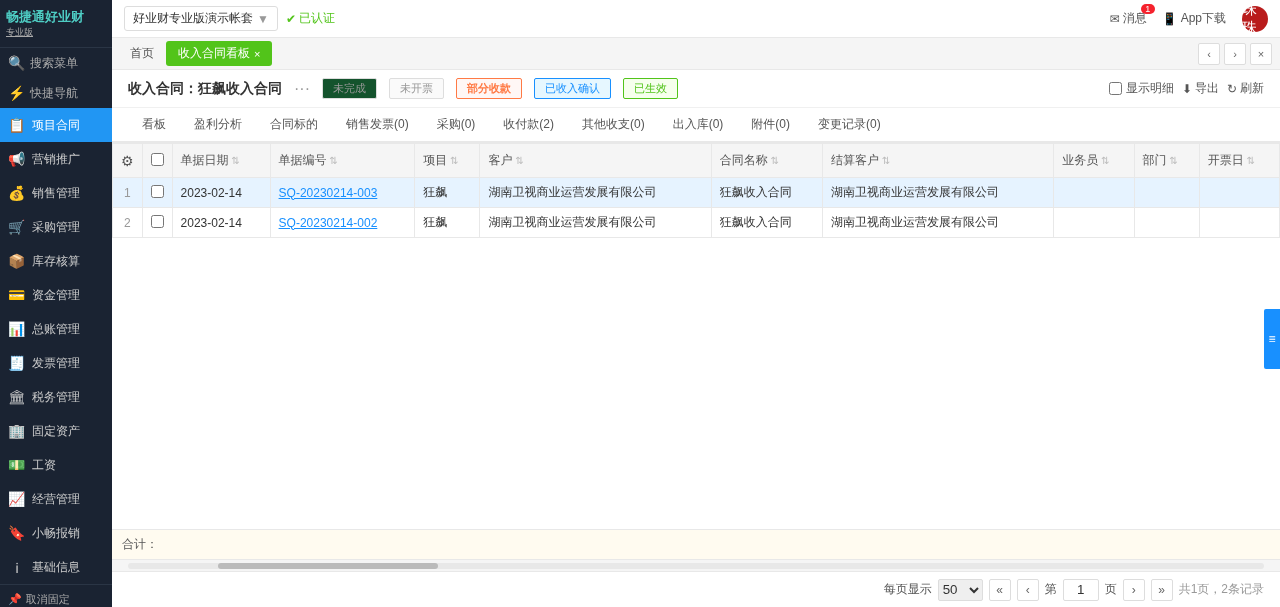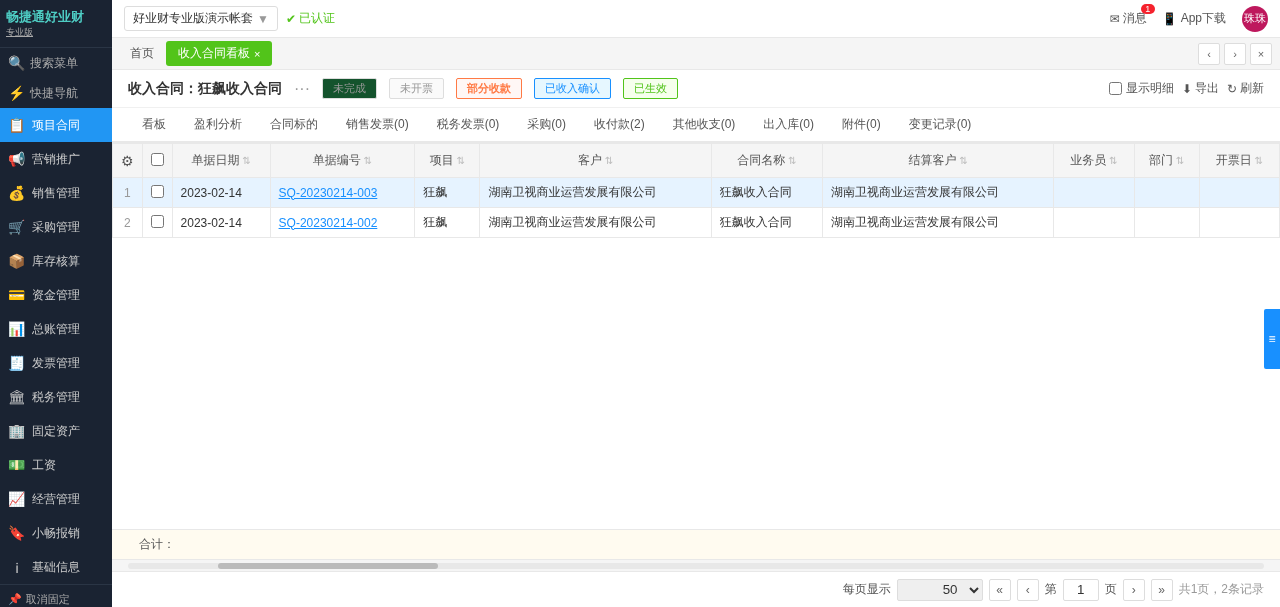--- a/index.html
+++ b/index.html
@@ -21,21 +21,21 @@
     
     .main { flex: 1; display: flex; flex-direction: column; overflow: hidden; }
 
     
     .topbar { background: #fff; height: 38px; display: flex; align-items: center; padding: 0 12px; border-bottom: 1px solid #e8e8e8; gap: 8px; }
     .topbar-selector { display: flex; align-items: center; gap: 4px; font-size: 12px; color: #333; border: 1px solid #ddd; padding: 3px 8px; border-radius: 3px; cursor: pointer; }
     .topbar-certified { display: flex; align-items: center; gap: 3px; color: #52c41a; font-size: 12px; }
     .topbar-right { margin-left: auto; display: flex; align-items: center; gap: 16px; }
     .topbar-action { display: flex; align-items: center; gap: 3px; color: #555; font-size: 12px; cursor: pointer; position: relative; }
     .badge { background: #f5222d; color: #fff; font-size: 9px; border-radius: 8px; padding: 0 4px; position: absolute; top: -6px; right: -8px; min-width: 14px; text-align: center; }
-    .topbar-avatar { width: 26px; height: 26px; border-radius: 50%; background: #be185d; display: flex; align-items: center; justify-content: center; color: #fff; font-size: 11px; }
+    .topbar-avatar { width: 26px; height: 26px; border-radius: 50%; background: #b91c1c; display: flex; align-items: center; justify-content: center; color: #fff; font-size: 15px; }
 
     
     .tabbar { background: #f5f5f5; height: 32px; display: flex; align-items: center; padding: 0 8px; gap: 2px; border-bottom: 1px solid #e8e8e8; }
     .tabbar-home { padding: 4px 10px; font-size: 12px; color: #555; cursor: pointer; }
     .tabbar-tab { display: flex; align-items: center; gap: 4px; padding: 4px 12px; background: #52c41a; color: #fff; border-radius: 3px; font-size: 12px; cursor: pointer; }
     .tabbar-tab-close { cursor: pointer; color: #fff; font-size: 11px; }
     .tab-nav-btn { width: 22px; height: 22px; display: flex; align-items: center; justify-content: center; border: 1px solid #ddd; background: #fff; cursor: pointer; border-radius: 2px; font-size: 11px; color: #666; margin-left: auto; }
 
     
     .content { flex: 1; background: #fff; overflow: hidden; display: flex; flex-direction: column; }
@@ -56,46 +56,46 @@
 
     
     .tabs { display: flex; border-bottom: 2px solid #e8e8e8; padding: 0 16px; background: #fff; }
     .tab { padding: 8px 14px; font-size: 12px; color: #555; cursor: pointer; border-bottom: 2px solid transparent; margin-bottom: -2px; white-space: nowrap; }
     .tab.active { color: #1890ff; border-bottom-color: #1890ff; font-weight: 500; }
 
     
     .table-area { flex: 1; overflow: auto; padding: 0; }
     table { width: 100%; border-collapse: collapse; font-size: 12px; }
     thead tr { background: #f5f5f5; }
-    thead th { padding: 8px 8px; border: 1px solid #e8e8e8; text-align: center; color: #555; font-weight: normal; white-space: nowrap; position: relative; }
+    thead th { padding: 8px 8px; border: 1px solid #e8e8e8; text-align: left; color: #555; font-weight: normal; white-space: nowrap; position: relative; }
     tbody tr { background: #fff; }
     tbody tr:nth-child(1) { background: #e6f3ff; }
     tbody tr:nth-child(2) { background: #fff; }
     tbody td { padding: 6px 8px; border: 1px solid #e8e8e8; color: #333; white-space: nowrap; }
     .row-num { color: #999; text-align: center; }
     .link-text { color: #1890ff; cursor: pointer; text-decoration: underline; }
     .th-sort { cursor: pointer; }
     .th-sort::after { content: ' ⇅'; color: #bbb; font-size: 10px; }
     .settings-icon-col { width: 28px; text-align: center; }
     .cb-col { width: 28px; text-align: center; }
     .gear-btn { background: none; border: none; cursor: pointer; color: #555; font-size: 14px; }
 
     
-    .total-bar { background: #fffbf0; border-top: 1px solid #e8e8e8; padding: 6px 27px; font-size: 12px; color: #555; display: flex; align-items: flex-end; }
+    .total-bar { background: #fffbf0; border-top: 1px solid #e8e8e8; padding: 6px 10px; font-size: 12px; color: #555; display: flex; align-items: flex-end; }
 
     
     .scrollbar-area { height: 12px; background: #f5f5f5; border-top: 1px solid #e8e8e8; display: flex; align-items: center; padding: 0 16px; }
     .scrollbar-track { flex: 1; height: 6px; background: #e8e8e8; border-radius: 3px; position: relative; }
     .scrollbar-thumb { position: absolute; left: 90px; width: 220px; height: 6px; background: #bbb; border-radius: 3px; }
 
     
     .pagination { height: 36px; display: flex; align-items: center; justify-content: flex-end; padding: 0 16px; gap: 6px; border-top: 1px solid #e8e8e8; background: #fff; font-size: 12px; color: #555; }
     .page-btn { width: 22px; height: 22px; display: flex; align-items: center; justify-content: center; border: 1px solid #ddd; background: #fff; cursor: pointer; border-radius: 2px; color: #666; }
     .page-input { width: 36px; height: 22px; border: 1px solid #ddd; text-align: center; border-radius: 2px; color: #333; }
-    .page-select { height: 22px; border: 1px solid #ddd; border-radius: 2px; color: #333; padding-left: 41px; }
+    .page-select { height: 22px; border: 1px solid #ddd; border-radius: 2px; color: #333; }
     .page-info { color: #999; }
 
     
     .right-float-btn { position: absolute; right: 0; top: 50%; width: 16px; height: 60px; background: #1890ff; display: flex; align-items: center; justify-content: center; cursor: pointer; border-radius: 2px 0 0 2px; color: #fff; font-size: 14px; }
 
     .content-wrapper { position: relative; flex: 1; display: flex; flex-direction: column; overflow: hidden; }
   </style>
 </head>
 <body>
 
@@ -257,21 +257,20 @@
             <span>刷新</span>
           </div>
         </div>
       </div>
 
       <div class="tabs">
         <div class="tab"><span>看板</span></div>
         <div class="tab"><span>盈利分析</span></div>
         <div class="tab"><span>合同标的</span></div>
         <div class="tab"><span>销售发票(0)</span></div>
-        <div class="tab"><span>税务发票(0)</span></div>
         <div class="tab"><span>采购(0)</span></div>
         <div class="tab"><span>收付款(2)</span></div>
         <div class="tab"><span>其他收支(0)</span></div>
         <div class="tab"><span>出入库(0)</span></div>
         <div class="tab"><span>附件(0)</span></div>
         <div class="tab"><span>变更记录(0)</span></div>
       </div>
 
       <div class="table-area">
         <table>

